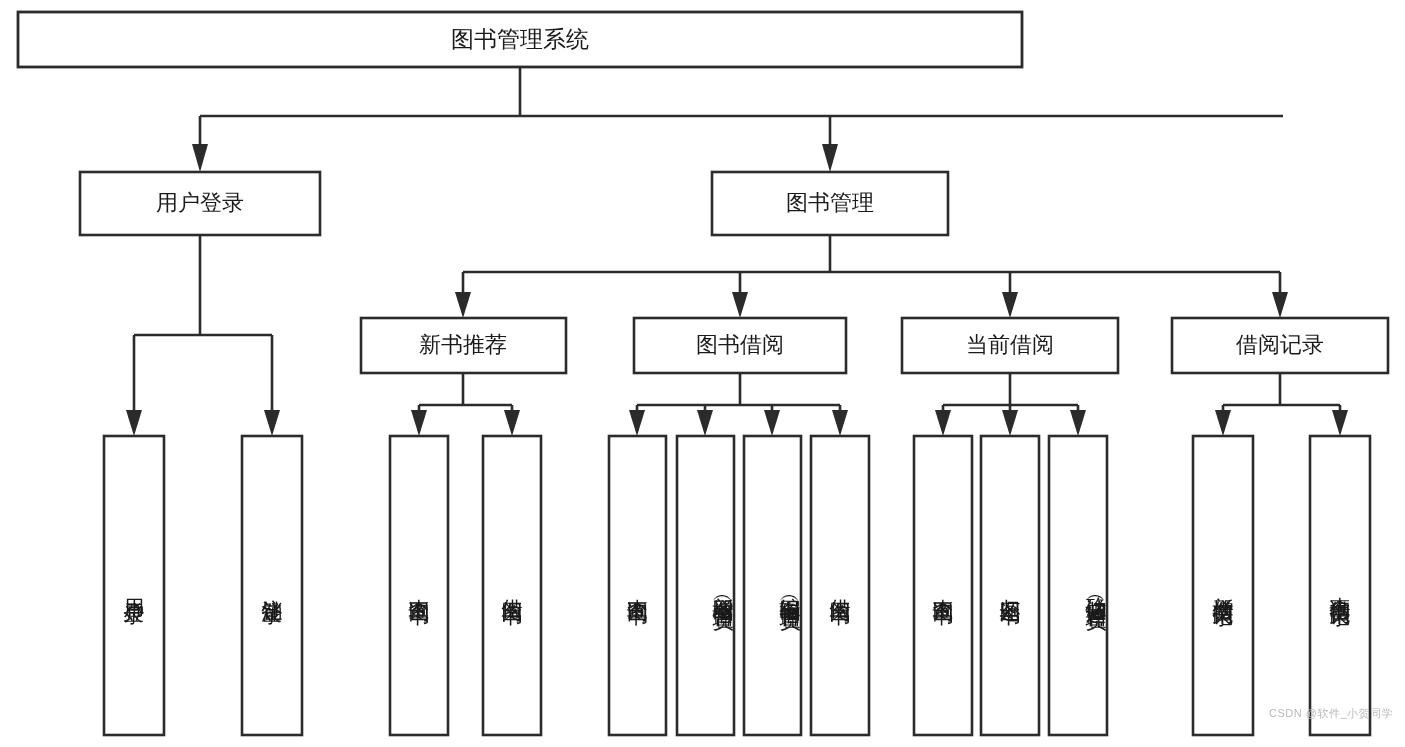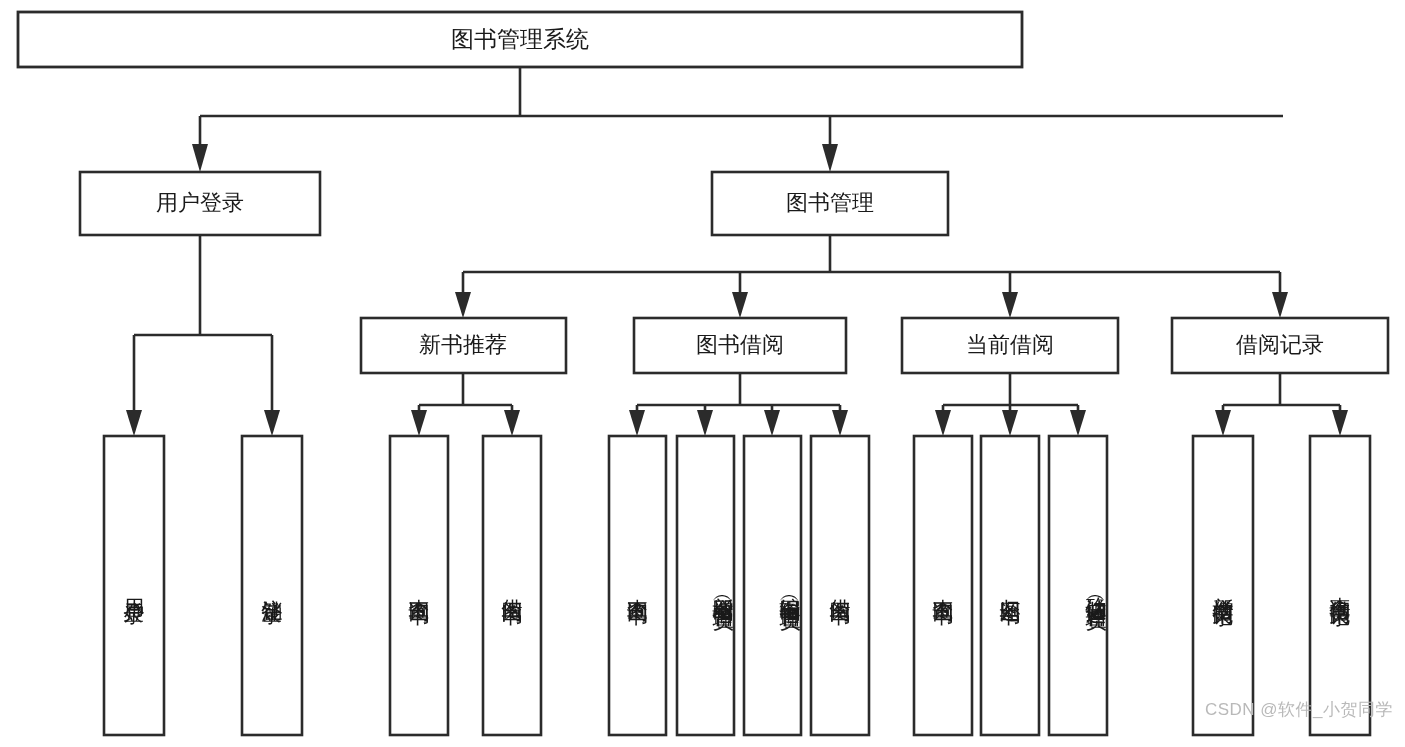--- a/index.html
+++ b/index.html
@@ -68,21 +68,21 @@
     justify-content: center;
     text-align: center;
     white-space: nowrap;
     pointer-events: none;
   }
   .watermark {
     position: absolute;
     right: 12px;
     bottom: 6px;
     font-family: "Liberation Sans", "DejaVu Sans", sans-serif;
-    font-size: 17px;
+    font-size: 11px;
     color: #b9b9b9;
     letter-spacing: 0.5px;
     user-select: none;
   }
 </style>
 </head>
 <body>
 
 <div id="diagram-root">
 

